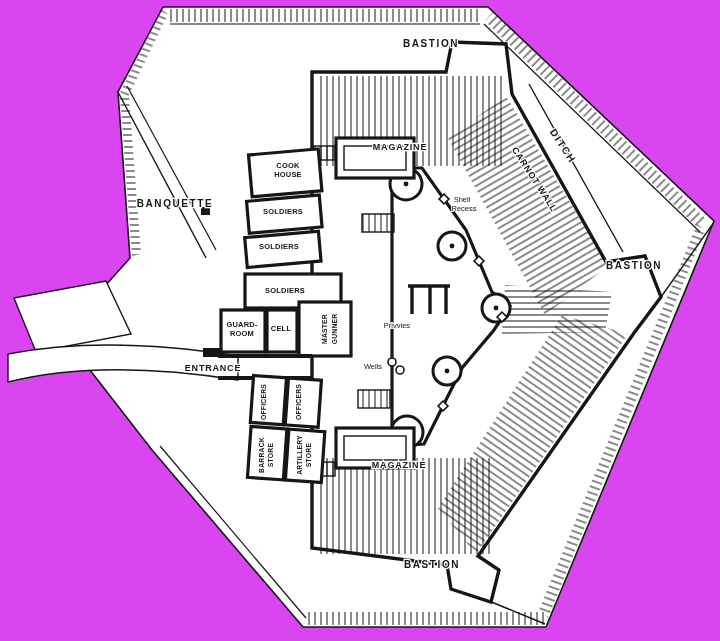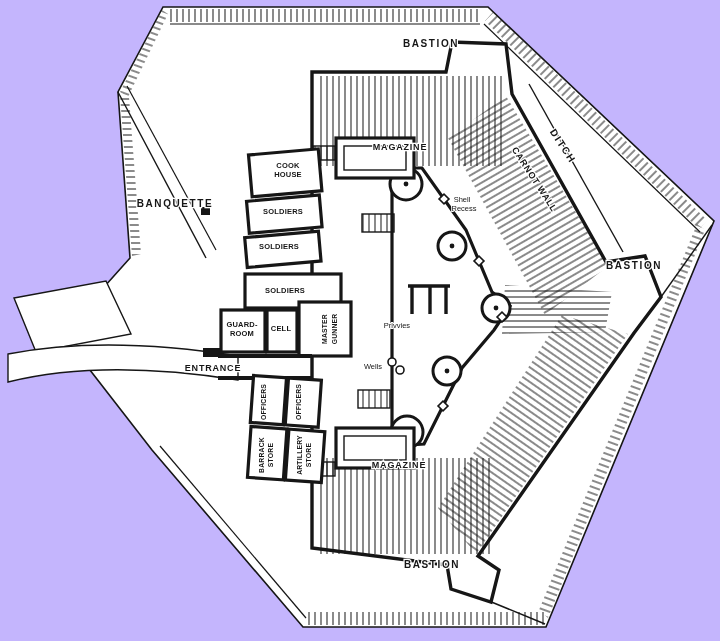--- a/index.html
+++ b/index.html
@@ -1,16 +1,16 @@
 <!DOCTYPE html>
 <html><head>
 <meta charset="utf-8">
 <style>
   html,body{margin:0;padding:0;background:#ffffff;}
-  .stage{position:relative;width:720px;height:641px;background:#c4b5fd;overflow:hidden;
+  .stage{position:relative;width:720px;height:641px;background:#d946ef;overflow:hidden;
          font-family:"Liberation Sans",sans-serif;}
   svg{display:block;}
   svg text{fill:#161616;stroke:#ffffff;stroke-width:2.4px;paint-order:stroke;
            font-family:"Liberation Sans",sans-serif;text-anchor:middle;}
   .t-big{font-size:10px;font-weight:bold;letter-spacing:1.6px;}
   .t-mid{font-size:9px;font-weight:bold;letter-spacing:0.8px;}
   .t-room{font-size:7.5px;font-weight:bold;letter-spacing:0.2px;}
   .t-roomv{font-size:6.8px;font-weight:bold;letter-spacing:0.2px;}
   .t-sm{font-size:7.5px;font-weight:normal;stroke-width:1.8px;}
 </style>

